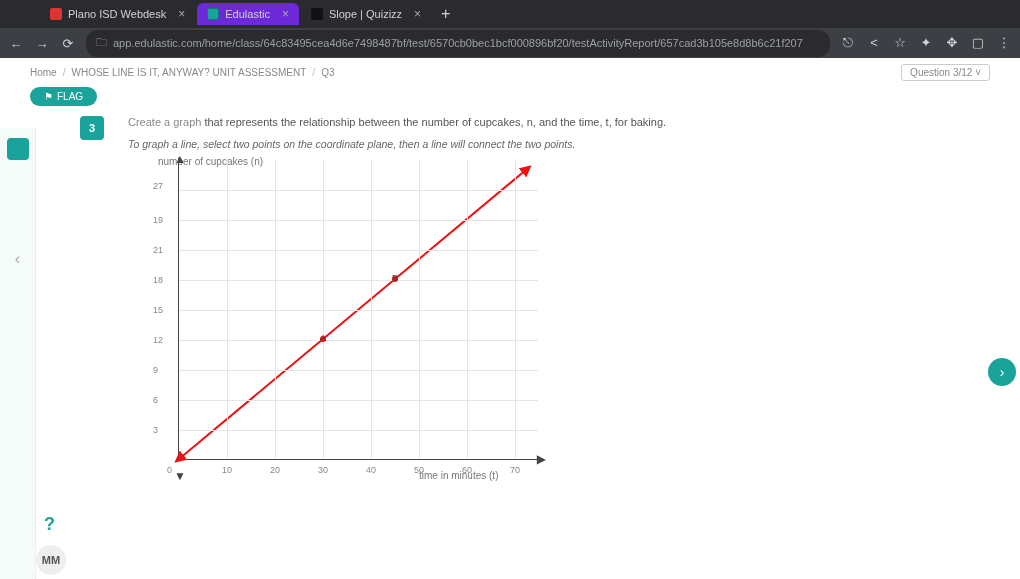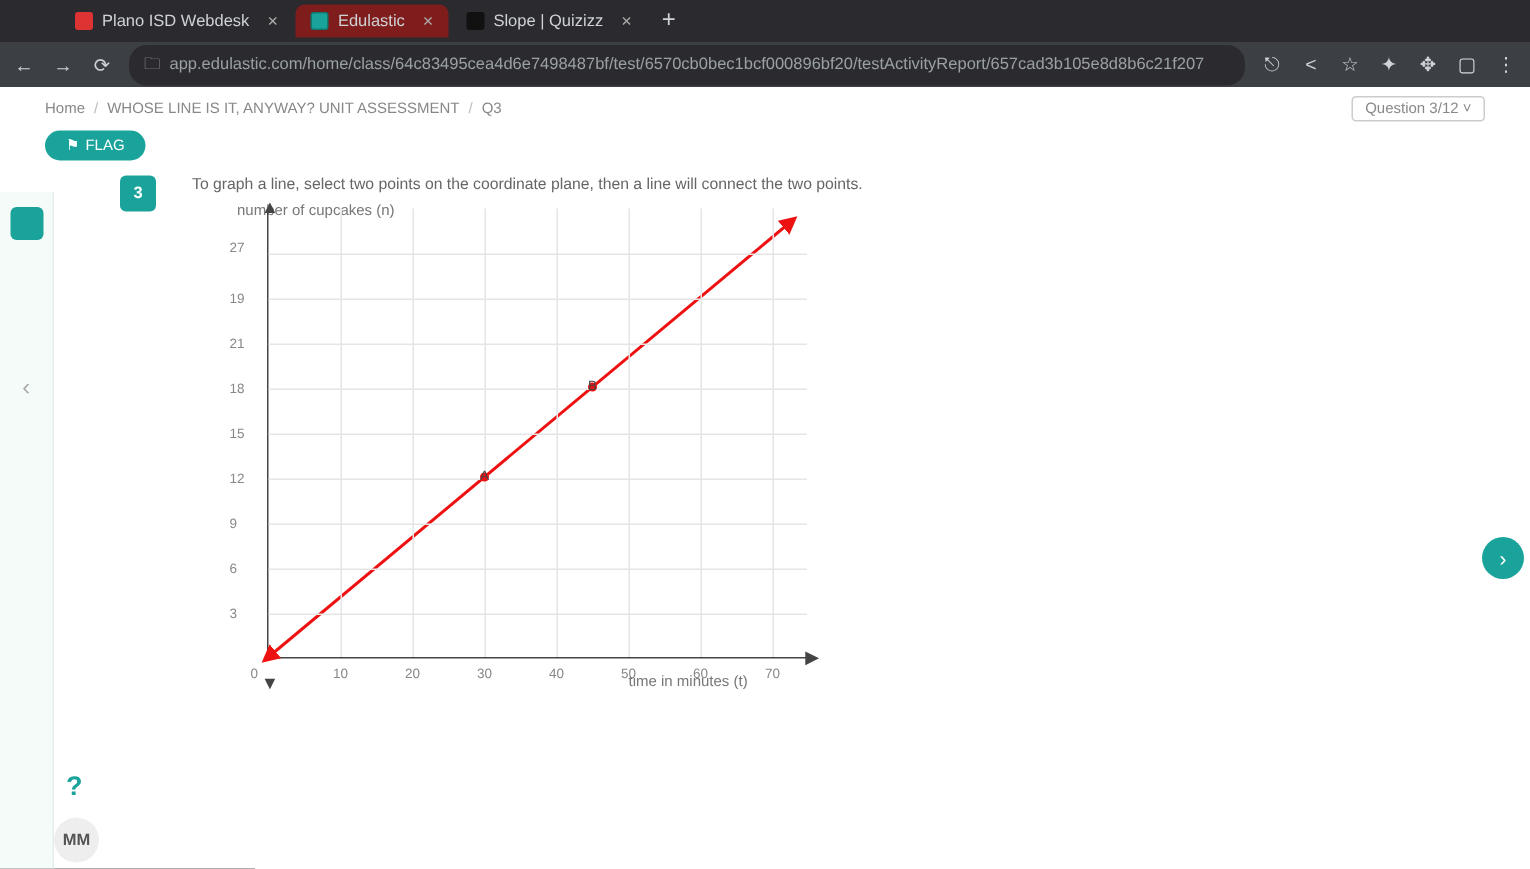--- a/index.html
+++ b/index.html
@@ -18,21 +18,21 @@
     display: flex; align-items: center; height: 28px;
     padding-left: 40px;
   }
   .tab {
     display: flex; align-items: center; gap: 6px;
     padding: 4px 10px; margin-right: 2px;
     border-radius: 6px 6px 0 0;
     font-size: 11px; max-width: 180px;
     cursor: pointer;
   }
-  .tab.active { background: #7f1d1d; }
+  .tab.active { background: #6d28d9; }
   .favicon { width: 12px; height: 12px; border-radius: 2px; display:inline-block; }
   .fav-red { background: #d33; }
   .fav-teal { background: #1aa39a; border:1px solid #0e7b73;}
   .fav-dark { background: #111; }
   .tab-close { font-size: 12px; color:#aaa; margin-left: 6px; }
   .plus { font-size: 16px; color:#cfd2d6; padding: 0 8px; cursor:pointer;}
   .toolbar {
     display:flex; align-items:center; height: 30px; padding: 0 8px; gap: 10px;
     background: #3c3f44; color:#cfd2d6;
   }
@@ -71,21 +71,21 @@
   .content { display:flex; padding: 4px 30px 10px 80px; gap: 20px; }
   .leftcol { width: 28px; }
   .q-num {
     width:24px; height:24px; background:#1aa39a; color:#fff;
     border-radius:4px; display:flex; align-items:center; justify-content:center;
     font-size:11px; font-weight:600;
   }
   .question-area { flex:1; }
   .q-bold { font-size:12px; font-weight:700; color:#333; margin-bottom:2px;}
   .q-sub { font-size:11px; color:#555; margin-bottom:10px;}
-  .q-instr { font-size:10.5px; color:#666; margin-bottom:4px;}
+  .q-instr { font-size:10.5px; color:#666; font-style:italic; margin-bottom:4px;}
   .chart-wrap { position:relative; width: 430px; }
   .y-axis-label {
     position:absolute; left: 30px; top: -4px; font-size:10px; color:#777;
   }
   .chart {
     position:relative; margin-left: 50px; margin-top: 10px;
     width: 360px; height: 300px; border-left:1.5px solid #444; border-bottom:1.5px solid #444;
   }
   
   .gl-h, .gl-v { position:absolute; background:#e5e5e5;}
@@ -199,20 +199,23 @@
       <span>⚑</span>
       <span>FLAG</span>
     </span>
   </div>
 
   <div class="content">
     <div class="leftcol">
       <div class="q-num">3</div>
     </div>
     <div class="question-area">
+      <div class="q-sub">
+        <span style="color:#888">Create a graph</span><span> that represents the relationship between the number of cupcakes, n, and the time, t, for baking.</span>
+      </div>
       <div class="q-instr">
         <span>To graph a line,</span><span> select two points on the coordinate plane, then a line will connect the two points.</span>
       </div>
 
       <div class="chart-wrap">
         <div class="y-axis-label">number of cupcakes (n)</div>
         <div class="chart" id="chart">
           <span class="arrow-up">▲</span>
           <span class="arrow-right">▶</span>
           <span class="arrow-down">▼</span>

